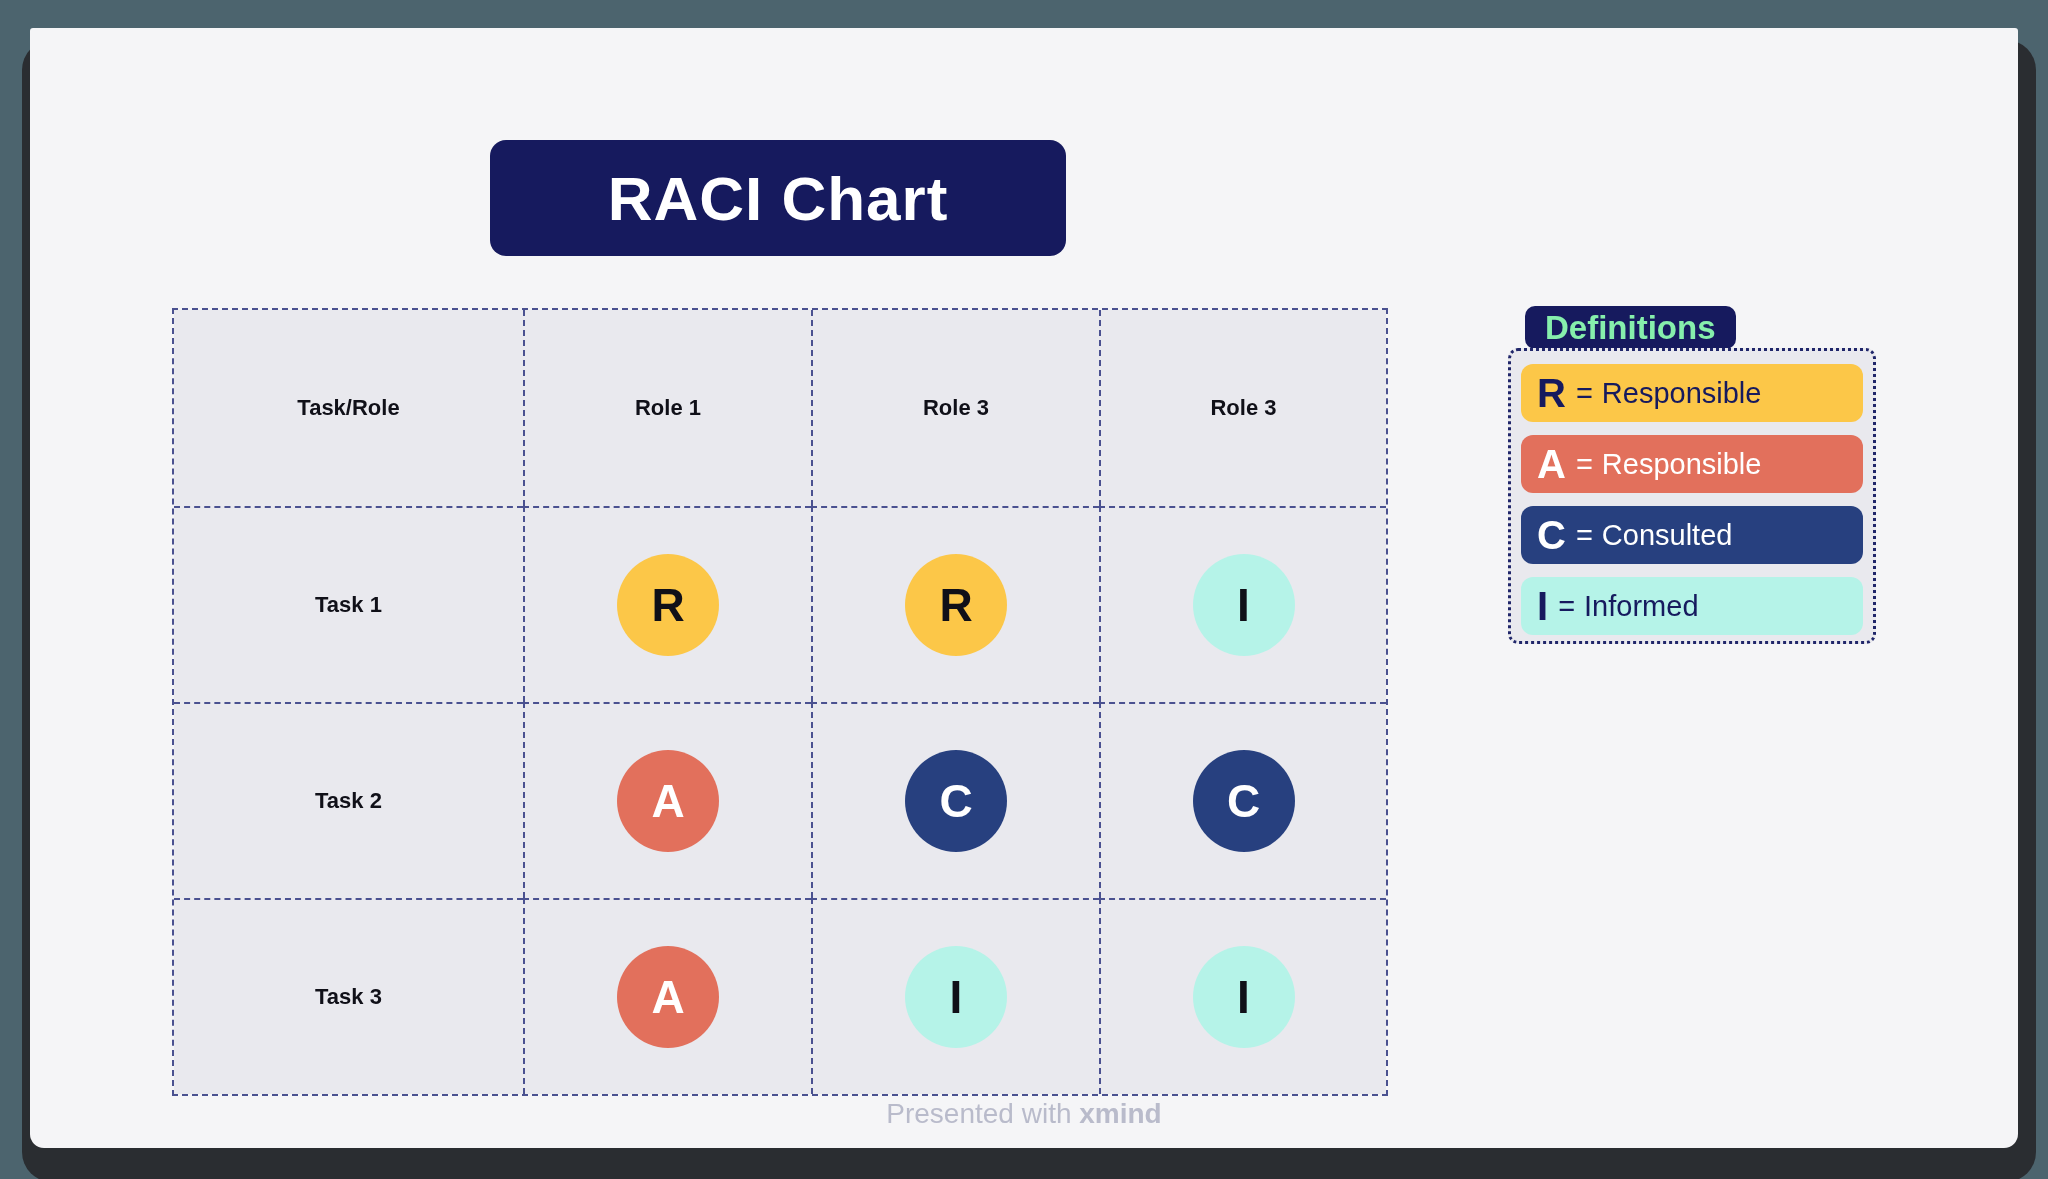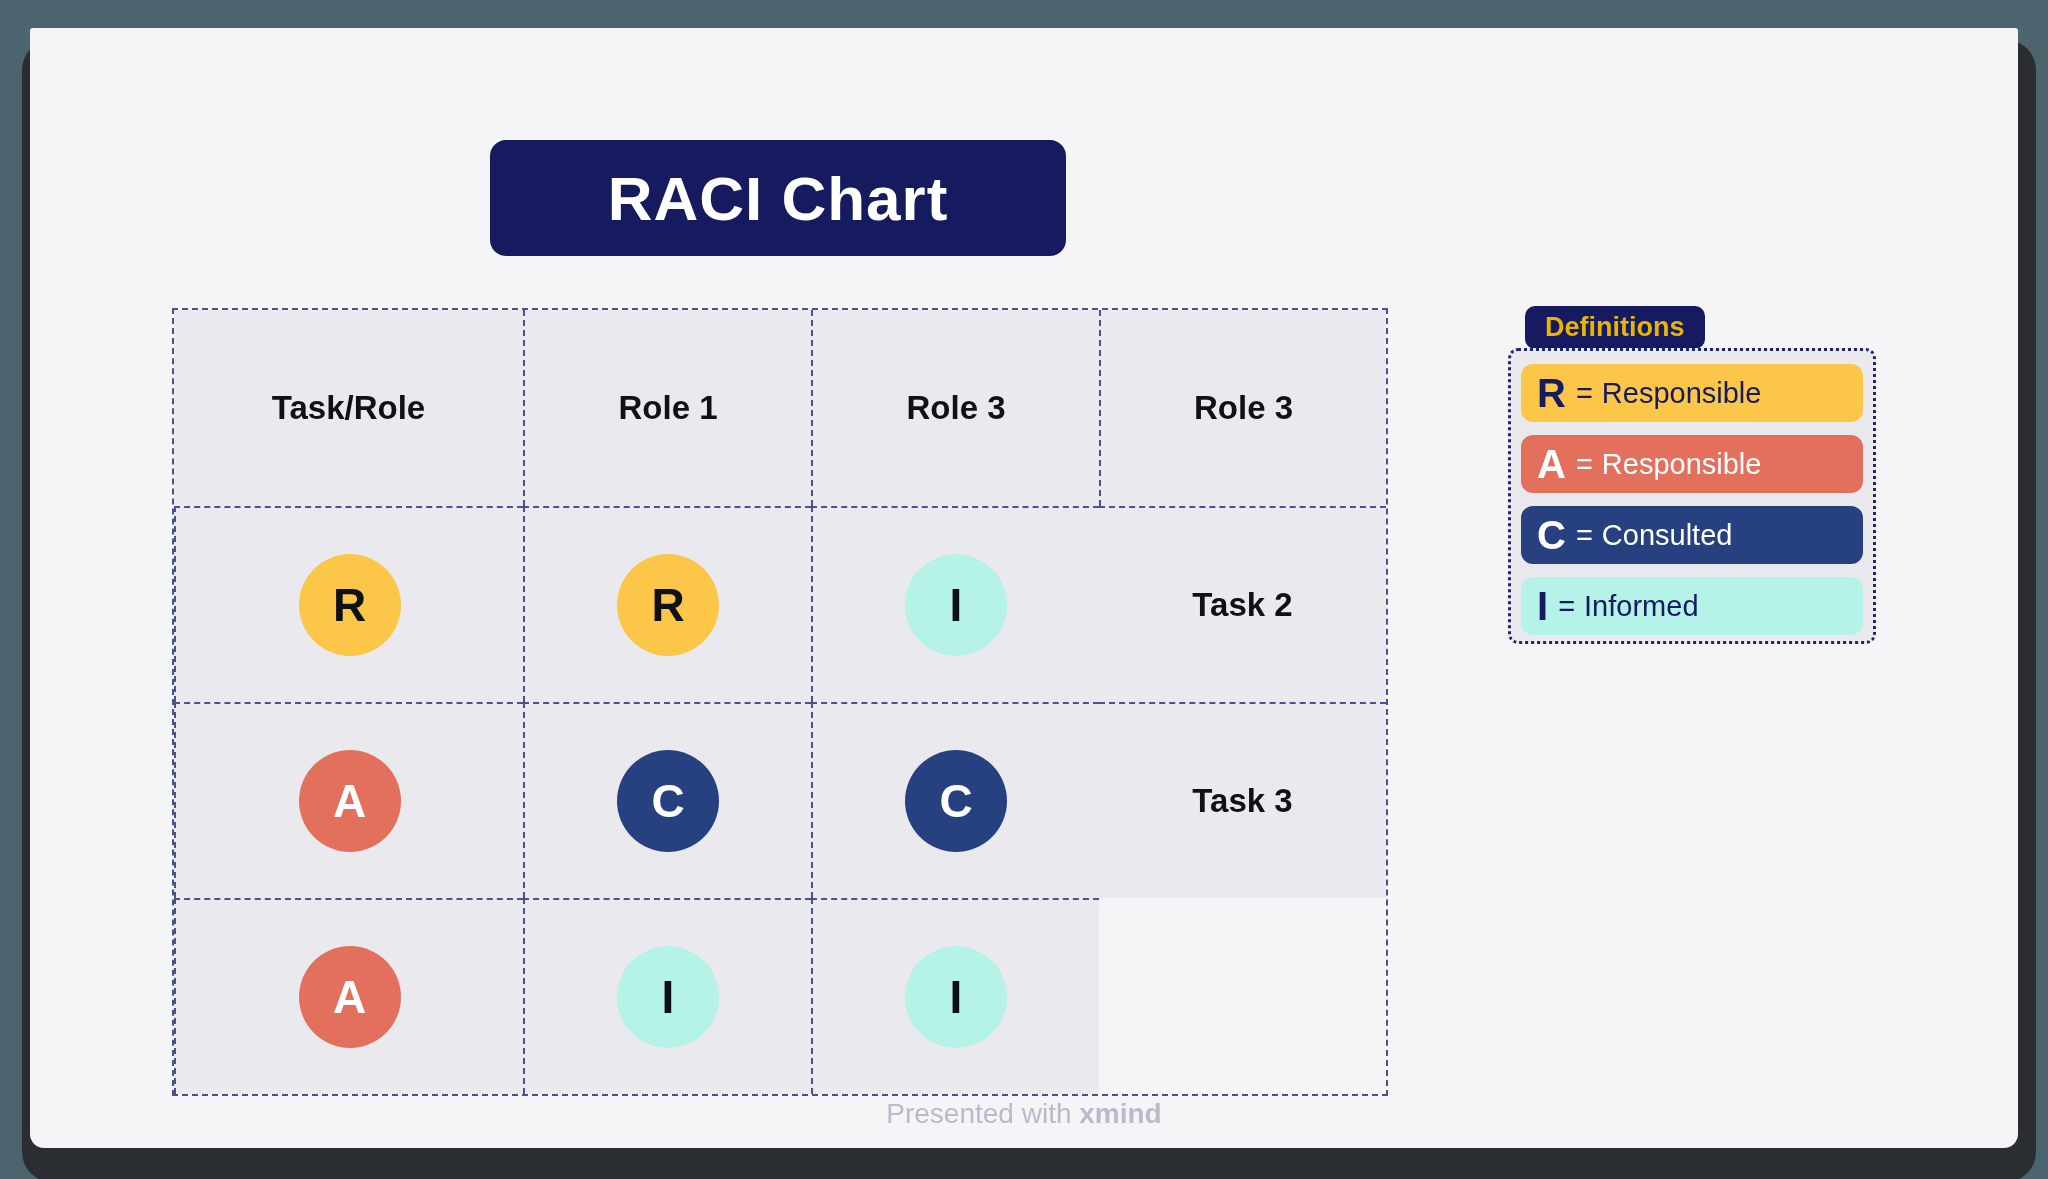--- a/index.html
+++ b/index.html
@@ -40,38 +40,38 @@
     grid-template-rows:repeat(4,196px);
     border:2px dashed var(--table_border);
   }
   .cell{
     background:var(--cell);
     display:flex; align-items:center; justify-content:center;
   }
   .cell.bl{border-left:2px dashed var(--table_border);}
   .cell.bt{border-top:2px dashed var(--table_border);}
   .cell .head-label, .cell .task-label{
-    color:var(--ink); font-size:33px; font-weight:bold;
+    color:var(--ink); font-size:22px; font-weight:bold;
   }
   .circle{
     width:102px; height:102px; border-radius:50%;
     display:flex; align-items:center; justify-content:center;
     font-size:46px; font-weight:bold;
   }
   .circle.responsible{background:var(--yellow); color:var(--ink);}
   .circle.accountable{background:var(--salmon); color:#ffffff;}
   .circle.consulted{background:var(--royal); color:#ffffff;}
   .circle.informed{background:var(--mint); color:var(--ink);}
   
   .def-tab{
     position:absolute; left:1495px; top:278px; height:43px;
     background:var(--navy); border-radius:10px;
     display:flex; align-items:center; padding:0 20px;
   }
-  .def-tab span{color:#eab308; font-size:27px; font-weight:bold;}
+  .def-tab span{color:#86efac; font-size:33px; font-weight:bold;}
   .def-box{
     position:absolute; left:1478px; top:320px; width:368px; height:296px;
     border:3px dotted var(--dot_border); border-radius:10px;
     background:var(--cell);
     display:flex; flex-direction:column; gap:13px; padding:13px 10px;
   }
   .pill{
     height:58px; border-radius:12px; flex:0 0 58px;
     display:flex; align-items:center; padding-left:16px;
   }
@@ -108,20 +108,23 @@
     <div class="cell bl">
       <span class="head-label">Role 1</span>
     </div>
     <div class="cell bl">
       <span class="head-label">Role 3</span>
     </div>
     <div class="cell bl">
       <span class="head-label">Role 3</span>
     </div>
 
+    <div class="cell bt">
+      <span class="task-label">Task 1</span>
+    </div>
     <div class="cell bl bt">
       <div class="circle responsible">
         <span>R</span>
       </div>
     </div>
     <div class="cell bl bt">
       <div class="circle responsible">
         <span>R</span>
       </div>
     </div>

